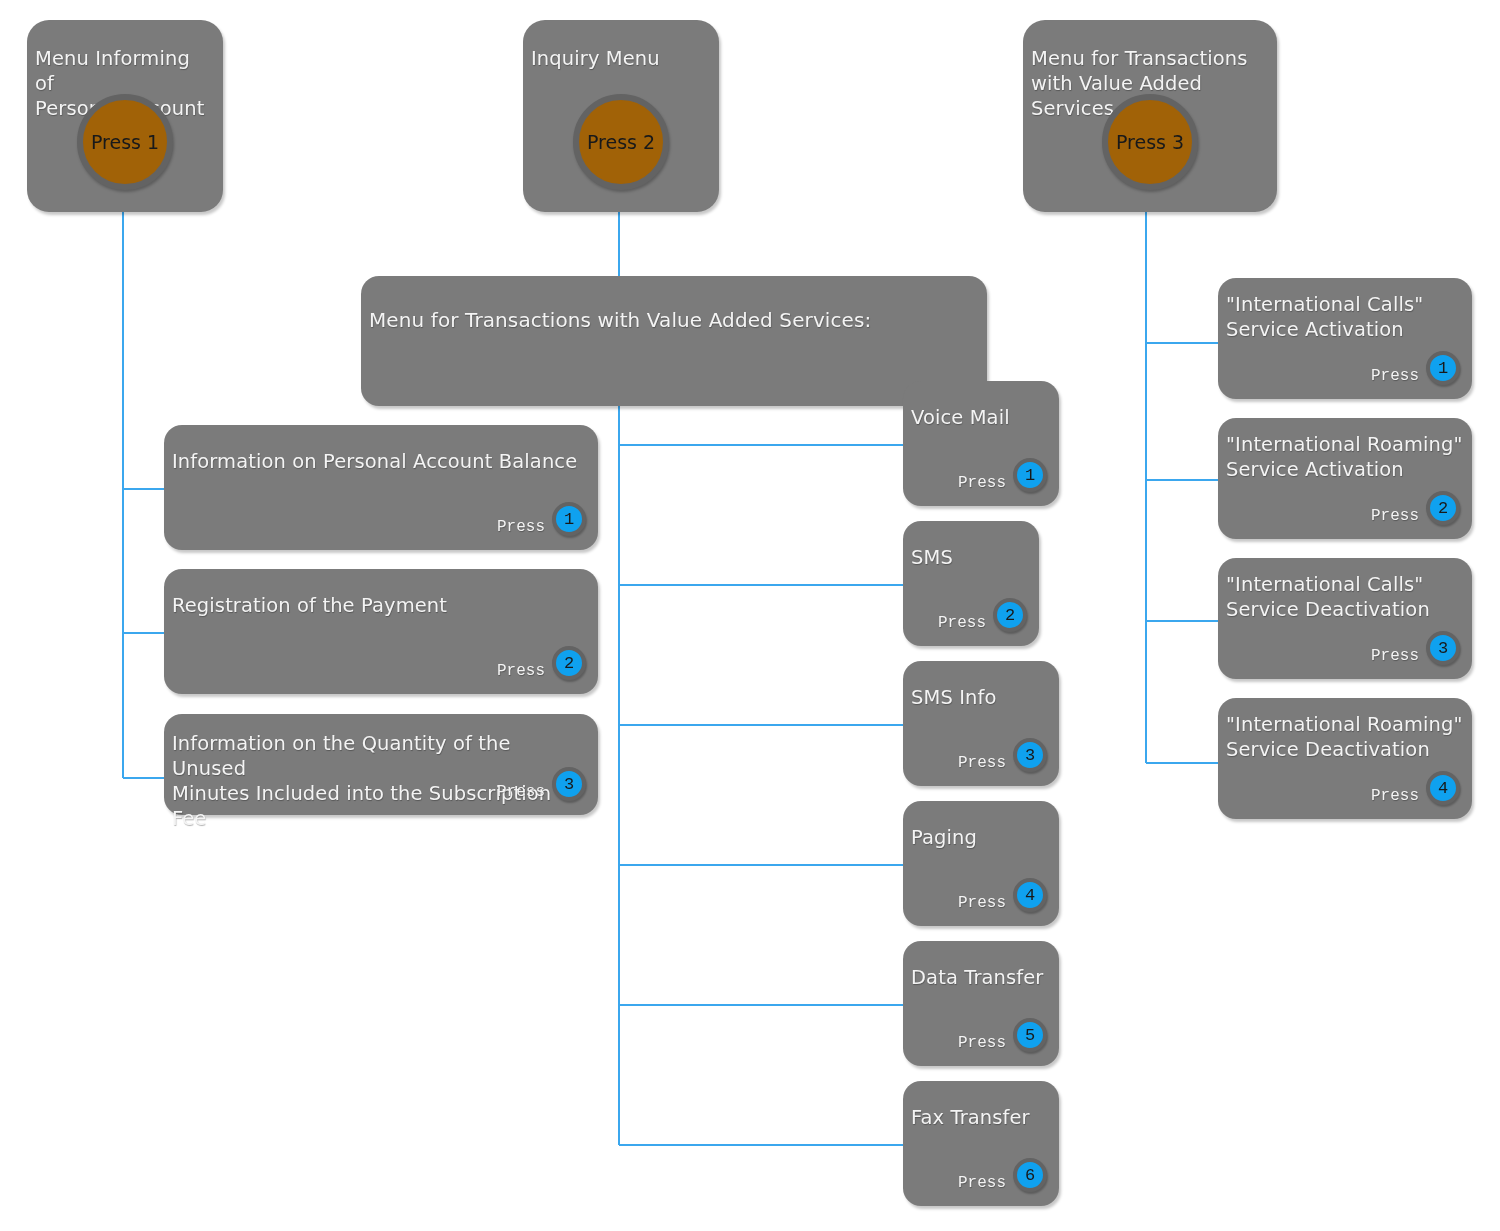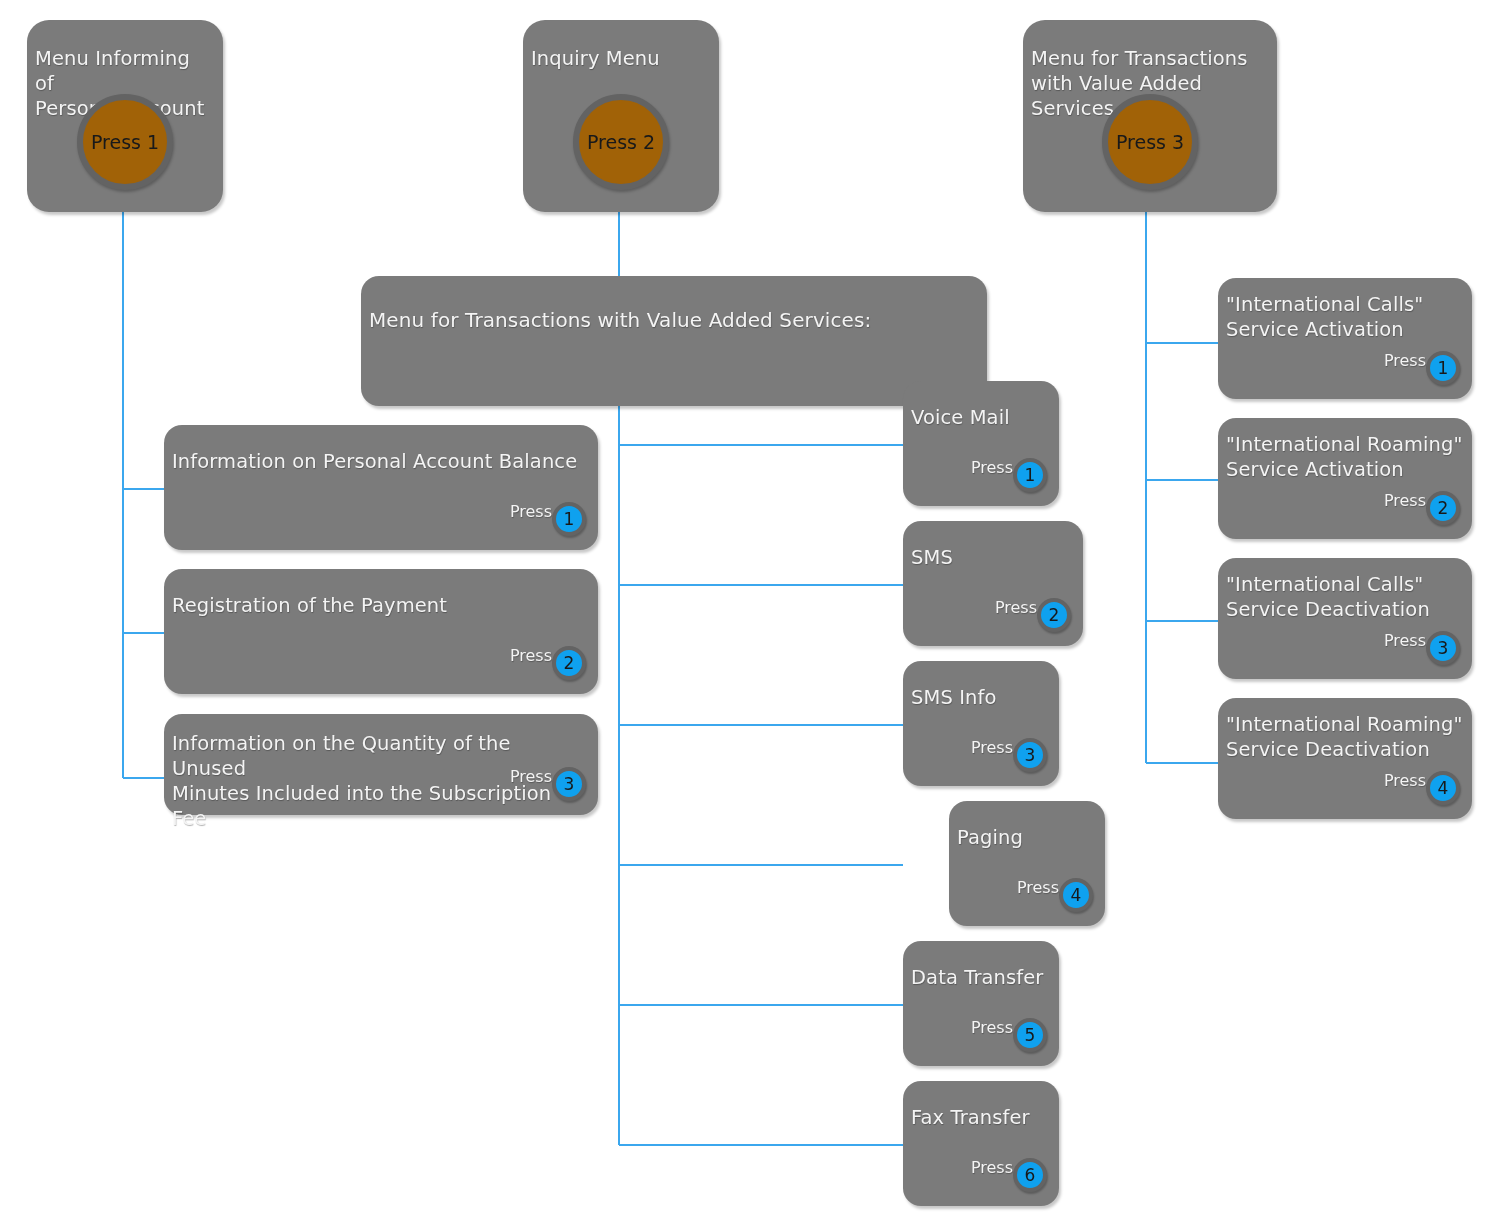--- a/index.html
+++ b/index.html
@@ -80,21 +80,23 @@
     font-size: 19px;
     text-shadow: none;
   }
 
   
   .leaf .press-row {
     position: absolute;
     right: 12px;
     bottom: 14px;
     display: flex;
-    align-items: flex-start;
+    align-items: flex-end;
+    gap: 7px;
+    font-family: Liberation Mono, monospace;
   }
   .leaf .press-label {
     color: #f4f4f4;
     font-size: 16px;
     text-shadow: 0.5px 0.5px 1px rgba(0,0,0,0.30);
   }
   .badge {
     width: 34px;
     height: 34px;
     border-radius: 50%;
@@ -214,41 +216,41 @@
   <div class="node leaf" style="left:903px; top:381px; width:156px; height:125px;">
     <div class="title" style="top:24px;">Voice Mail</div>
     <div class="press-row">
       <span class="press-label">Press</span>
       <span class="badge">
         <span>1</span>
       </span>
     </div>
   </div>
 
-  <div class="node leaf" style="left:903px; top:521px; width:180px; height:125px;">
+  <div class="node leaf" style="left:903px; top:521px; width:136px; height:125px;">
     <div class="title" style="top:24px;">SMS</div>
     <div class="press-row">
       <span class="press-label">Press</span>
       <span class="badge">
         <span>2</span>
       </span>
     </div>
   </div>
 
   <div class="node leaf" style="left:903px; top:661px; width:156px; height:125px;">
     <div class="title" style="top:24px;">SMS Info</div>
     <div class="press-row">
       <span class="press-label">Press</span>
       <span class="badge">
         <span>3</span>
       </span>
     </div>
   </div>
 
-  <div class="node leaf" style="left:903px; top:801px; width:156px; height:125px;margin-left:46px;">
+  <div class="node leaf" style="left:903px; top:801px; width:156px; height:125px;">
     <div class="title" style="top:24px;">Paging</div>
     <div class="press-row">
       <span class="press-label">Press</span>
       <span class="badge">
         <span>4</span>
       </span>
     </div>
   </div>
 
   <div class="node leaf" style="left:903px; top:941px; width:156px; height:125px;">

